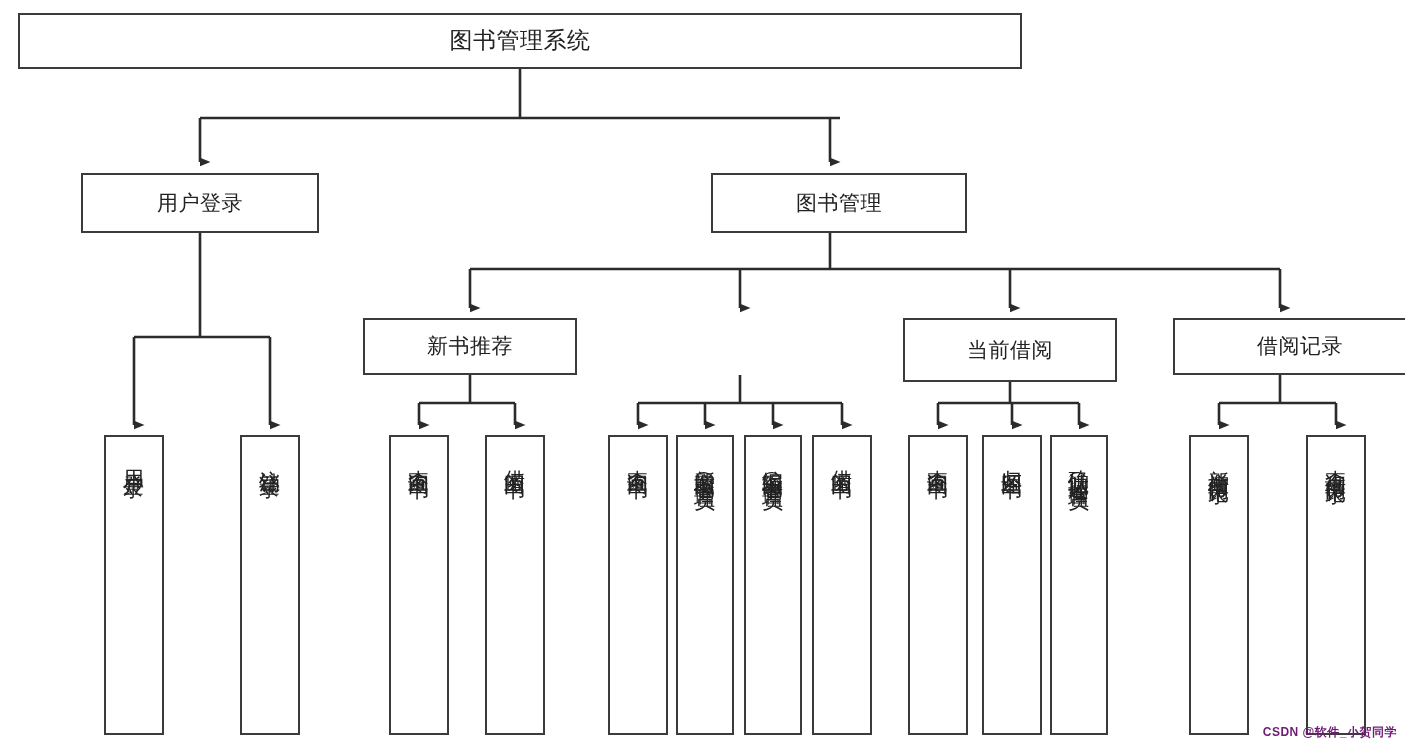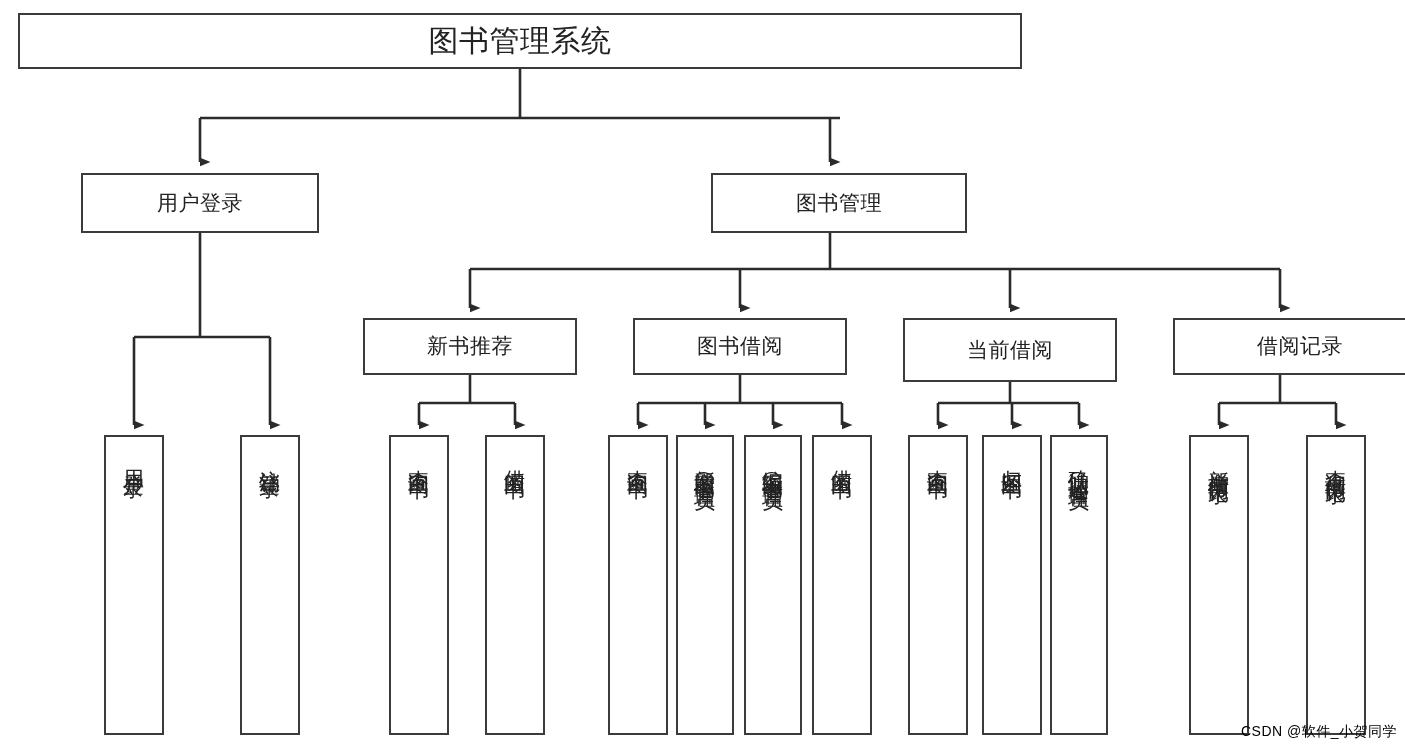--- a/index.html
+++ b/index.html
@@ -50,29 +50,30 @@
     justify-content: center;
     padding-top: 16px;
   }
   .node.vertical .label {
     writing-mode: vertical-rl;
     text-orientation: upright;
     font-size: 21px;
     letter-spacing: 3px;
     line-height: 1;
   }
-  .node.root .label { font-size: 30px; }
+  .node.root .label { font-size: 23px; }
   #watermark {
     position: absolute;
     right: 8px;
     bottom: 6px;
-    font-size: 14px;
-    color: #000000;
+    font-size: 12px;
+    color: #701a75;
     white-space: nowrap;
     letter-spacing: 0.5px;
+    font-weight: bold;
   }
 </style>
 </head>
 <body>
 
 <div id="canvas">
 
   <svg id="connectors" viewBox="0 0 1405 747" xmlns="http://www.w3.org/2000/svg">
     <defs>
       <marker id="arrow" markerWidth="9" markerHeight="11" refX="4.5" refY="10.5" orient="auto-start-reverse" markerUnits="userSpaceOnUse">
@@ -130,23 +131,20 @@
   <div class="node horizontal" style="left:81px; top:173px; width:238px; height:60px;">
     <span class="label">用户登录</span>
   </div>
   <div class="node horizontal" style="left:711px; top:173px; width:256px; height:60px;">
     <span class="label">图书管理</span>
   </div>
 
   <div class="node horizontal" style="left:363px; top:318px; width:214px; height:57px;">
     <span class="label">新书推荐</span>
   </div>
-  <div class="node horizontal" style="left:633px; top:318px; width:214px; height:57px;">
-    <span class="label">图书借阅</span>
-  </div>
   <div class="node horizontal" style="left:903px; top:318px; width:214px; height:64px;">
     <span class="label">当前借阅</span>
   </div>
   <div class="node horizontal" style="left:1173px; top:318px; width:254px; height:57px;">
     <span class="label">借阅记录</span>
   </div>
 
   <div class="node vertical" style="left:104px; top:435px; width:60px; height:300px;">
     <span class="label">用户登录</span>
   </div>

